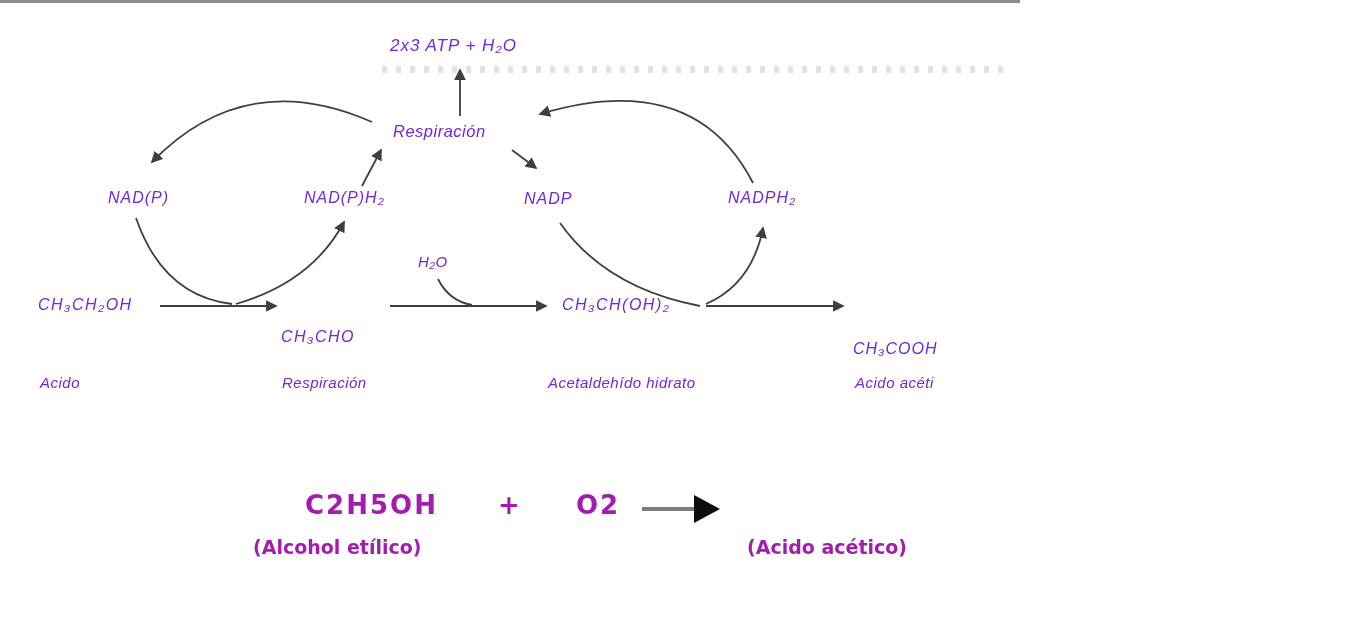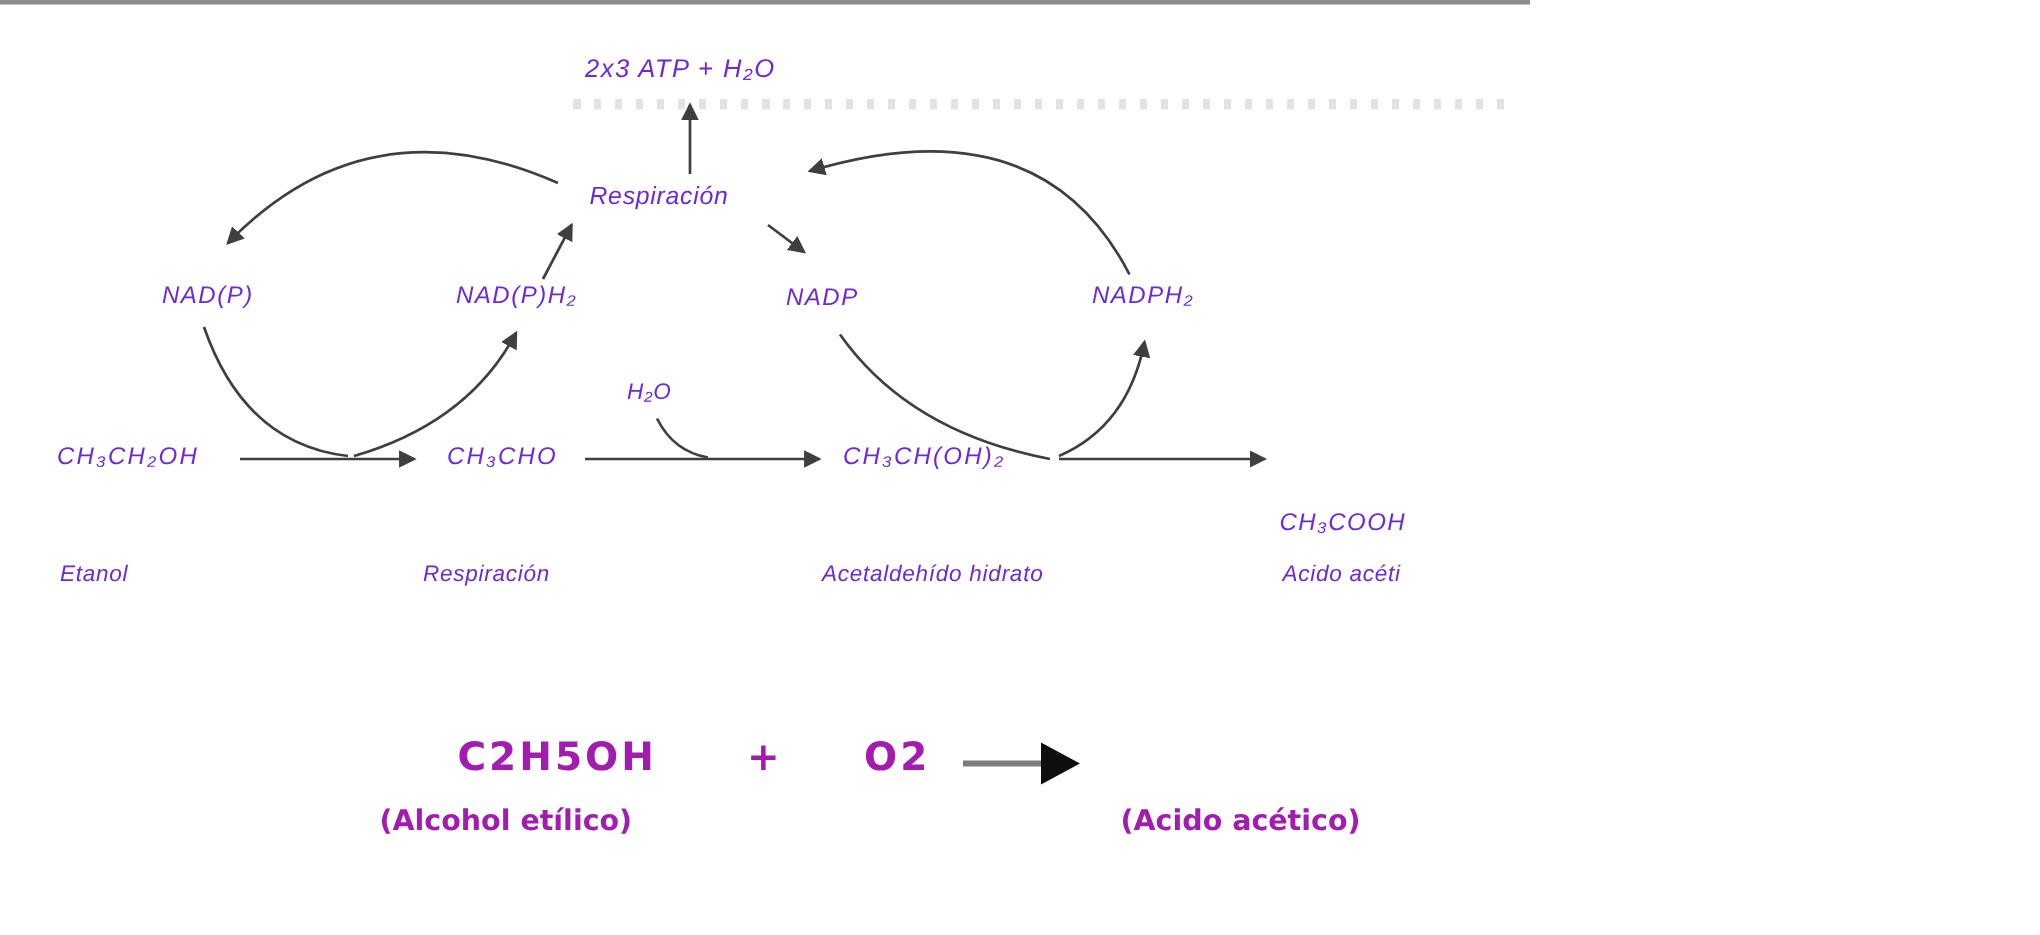--- a/index.html
+++ b/index.html
@@ -23,21 +23,21 @@
   .lbl{position:absolute;white-space:nowrap;color:#6d28d9;font-style:italic;}
   .atp{left:390px;top:36px;font-size:17px;letter-spacing:1px;}
   .resp{left:393px;top:122px;font-size:16.5px;letter-spacing:.5px;}
   .nad{font-size:16px;letter-spacing:1px;}
   .nad-l{left:108px;top:189px;}
   .nadh-l{left:304px;top:189px;}
   .nad-r{left:524px;top:190px;}
   .nadh-r{left:728px;top:189px;}
   .h2o{left:418px;top:253px;font-size:15px;letter-spacing:.5px;}
   .formula{font-size:16px;letter-spacing:1.5px;top:296px;}
-  .f1{left:38px;} .f2{left:298px;} .f3{left:562px;} .f4{left:853px;letter-spacing:1px;margin-top:44px;}
+  .f1{left:38px;} .f2{left:281px;margin-top:32px;} .f3{left:562px;} .f4{left:853px;letter-spacing:1px;margin-top:44px;}
   .cname{font-size:15px;top:374px;letter-spacing:.5px;}
   .n1{left:40px;} .n2{left:282px;} .n3{left:548px;} .n4{left:855px;}
   .diagram-svg{position:absolute;left:0;top:0;}
   .diagram-svg path{stroke:#3f3f3f;stroke-width:1.8;fill:none;}
   
   .eq{position:absolute;white-space:nowrap;font-family:"DejaVu Sans",sans-serif;
       color:#a21caf;font-size:26px;font-weight:600;}
   .eq-r1{left:305px;top:490px;letter-spacing:2px;}
   .eq-plus{left:498px;top:490px;}
   .eq-r2{left:576px;top:490px;letter-spacing:2px;}
@@ -88,21 +88,21 @@
   <div class="lbl nad nad-r">NADP</div>
   <div class="lbl nad nadh-r">NADPH₂</div>
 
   <div class="lbl h2o">H₂O</div>
 
   <div class="lbl formula f1">CH₃CH₂OH</div>
   <div class="lbl formula f2">CH₃CHO</div>
   <div class="lbl formula f3">CH₃CH(OH)₂</div>
   <div class="lbl formula f4">CH₃COOH</div>
 
-  <div class="lbl cname n1">Etanol</div>
+  <div class="lbl cname n1">Acido</div>
   <div class="lbl cname n2">Respiración</div>
   <div class="lbl cname n3">Acetaldehído hidrato</div>
   <div class="lbl cname n4">Acido acéti</div>
 
   <div class="eq eq-r1">C2H5OH</div>
   <div class="eq eq-plus">+</div>
   <div class="eq eq-r2">O2</div>
   <div class="eq-arrow-stem"></div>
   <div class="eq-arrow-head"></div>
 

